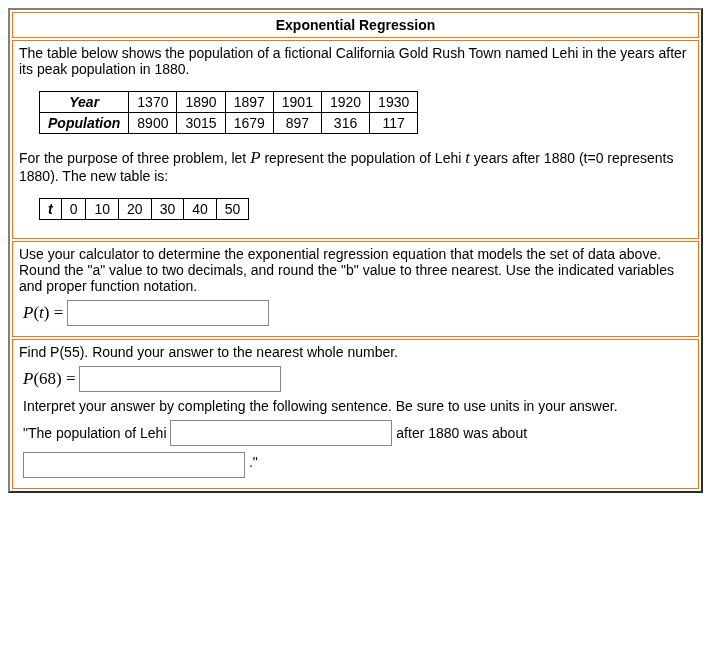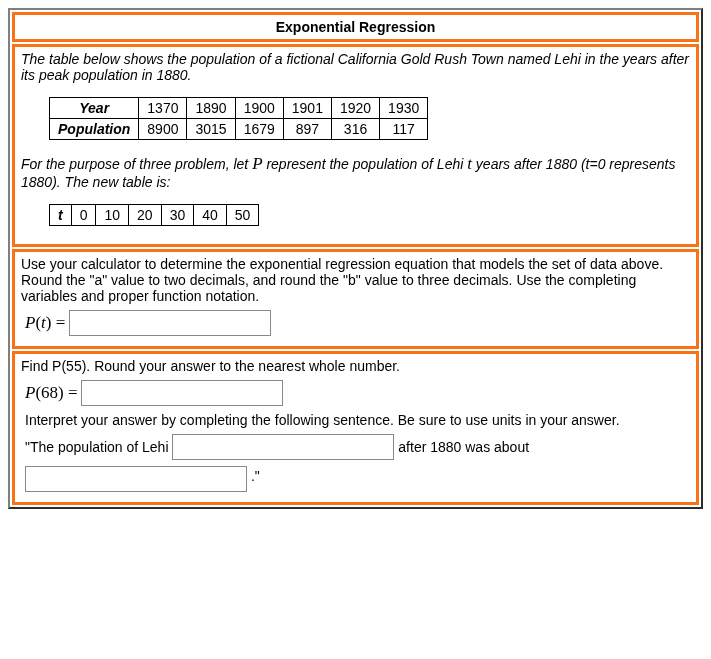--- a/index.html
+++ b/index.html
@@ -13,37 +13,36 @@
     box-sizing: border-box;
   }
   table.outer {
     border-collapse: separate;
     border-spacing: 2px;
     border: 2px outset #808080;
     width: 100%;
   }
   table.outer > tbody > tr > td,
   table.outer > tbody > tr > th {
-    border: 3px solid #f97316;
+    border: 1px solid #f97316;
     padding: 4px 6px;
     text-align: left;
     vertical-align: top;
   }
   table.outer > tbody > tr.heading > th {
     text-align: center;
     font-weight: bold;
     font-style: normal;
   }
   .intro-italic {
-    font-style: italic;
     text-align: right;
   }
   table.data {
     border-collapse: collapse;
-    margin: 14px 0 14px 28px;
+    margin: 14px 0 14px 20px;
   }
   table.data th, table.data td {
     border: 1px solid #000;
     padding: 2px 8px;
     text-align: center;
     font-style: normal;
     font-weight: normal;
   }
   table.data th {
     font-weight: bold;
@@ -79,21 +78,21 @@
   <tr>
     <td class="cellpad">
       <span class="intro-italic">The table below shows the population of a fictional California Gold Rush Town named Lehi in the years after its peak population in 1880.</span>
 
       <table class="data">
         <tbody>
               <tr>
           <th>Year</th>
           <td>1370</td>
           <td>1890</td>
-          <td>1900</td>
+          <td>1897</td>
           <td>1901</td>
           <td>1920</td>
           <td>1930</td>
         </tr>
         <tr>
           <th>Population</th>
           <td>8900</td>
           <td>3015</td>
           <td>1679</td>
           <td>897</td>
@@ -116,21 +115,21 @@
           <td>40</td>
           <td>50</td>
         </tr>
       </tbody>
           </table>
     </td>
   </tr>
 
   <tr>
     <td class="cellpad">
-      <span>Use your calculator to determine the exponential regression equation that models the set of data above. Round the "a" value to two decimals, and round the "b" value to three decimals. Use the completing variables and proper function notation.</span>
+      <span>Use your calculator to determine the exponential regression equation that models the set of data above. Round the "a" value to two decimals, and round the "b" value to three nearest. Use the indicated variables and proper function notation.</span>
       <p>
         <span class="math inline">P</span><span class="math mathn inline">(</span><span class="math inline">t</span><span class="math mathn inline">) = </span>
         <input type="text" class="w190 inline" style="">
       </p>
     </td>
   </tr>
 
 
   <tr>
     <td class="cellpad">

